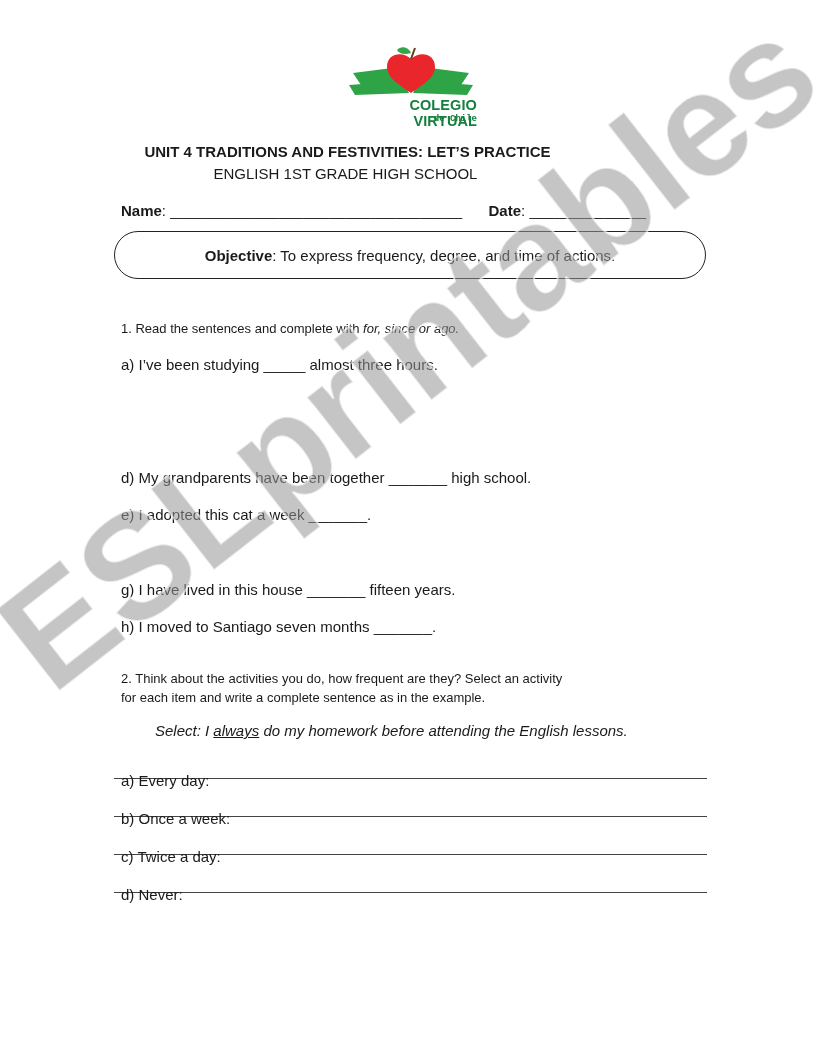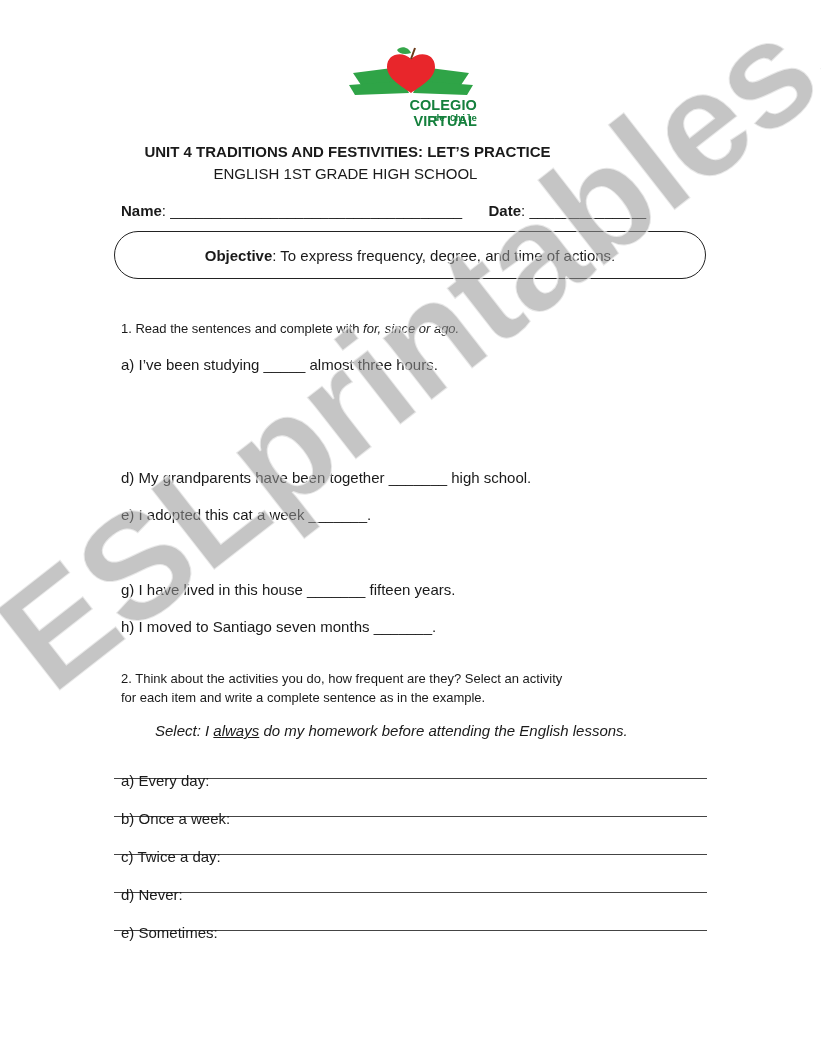--- a/index.html
+++ b/index.html
@@ -94,18 +94,15 @@
     </div>
   <div class="writeline" style="top:794px">
       <span>b) Once a week:</span>
     </div>
   <div class="writeline" style="top:832px">
       <span>c) Twice a day:</span>
     </div>
   <div class="writeline" style="top:870px">
       <span>d) Never:</span>
     </div>
-  <div class="writeline" style="top:908px">
-      <span>e) Sometimes:</span>
-    </div>
 
   <div class="watermark">ESLprintables.com</div>
 </div>
 
 </body></html>

